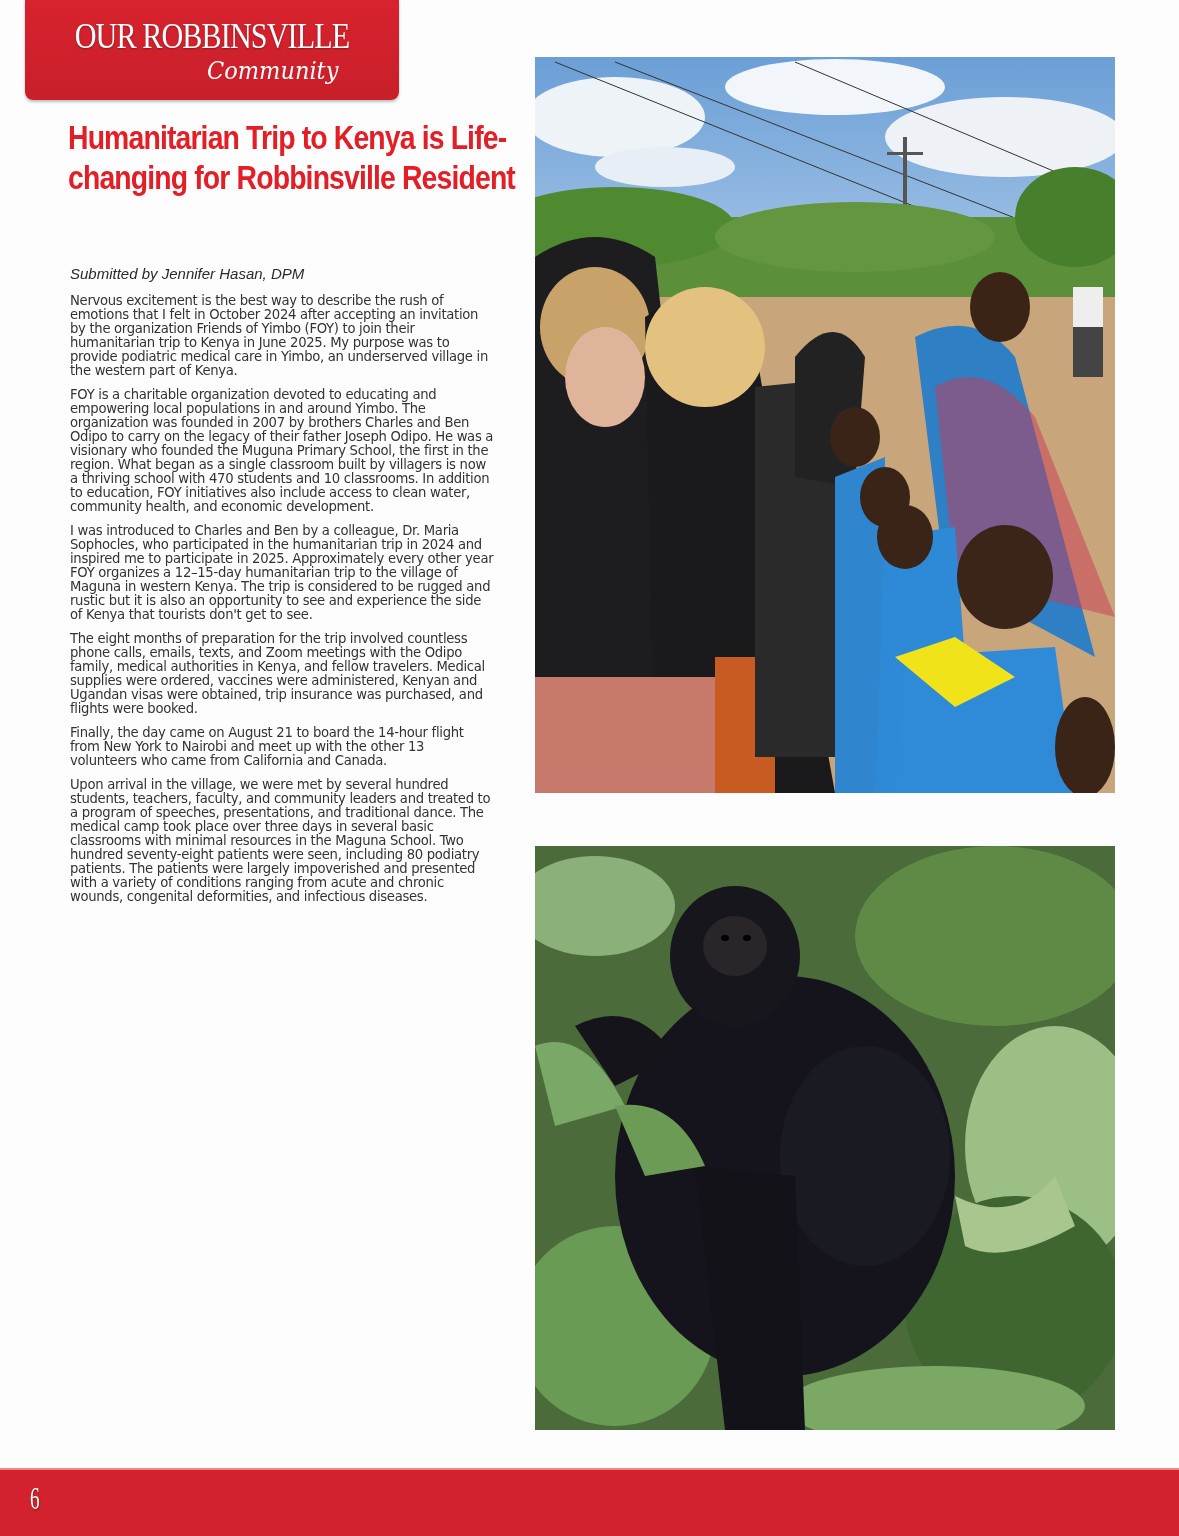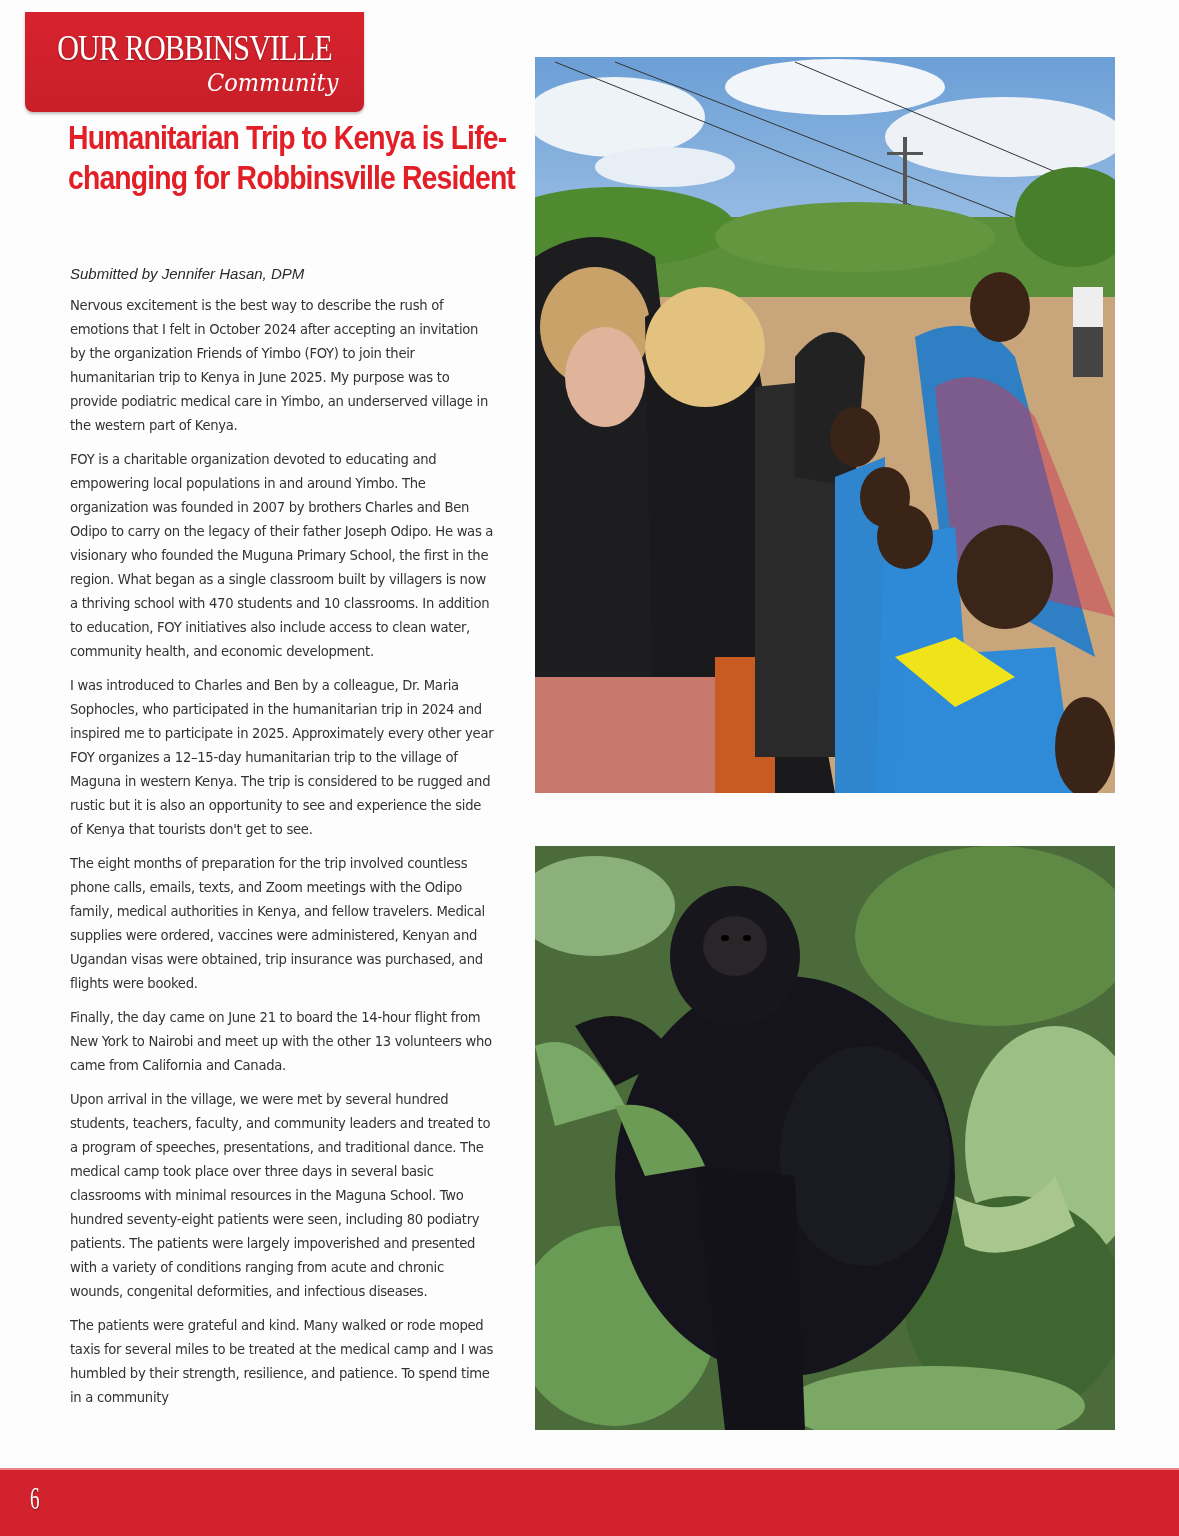--- a/index.html
+++ b/index.html
@@ -2,25 +2,25 @@
 <html><head>
   <meta charset="utf-8">
   <style>
     html, body { margin:0; padding:0; }
     body {
       width:1179px; height:1536px; position:relative; overflow:hidden;
       background:#fdfdfd;
       font-family:"Liberation Sans", "DejaVu Sans", sans-serif;
     }
     .masthead {
-      position:absolute; left:25px; top:0; width:339px; height:100px;
+      position:absolute; left:25px; top:0; width:374px; height:100px;
       background:linear-gradient(#d8232e,#c81f29);
       border-radius:0 0 8px 8px;
       box-shadow:0 2px 3px rgba(0,0,0,0.25);
-      color:#fff; text-align:center;margin-top:12px;
+      color:#fff; text-align:center;
     }
     .masthead .line1 {
       position:absolute; left:0; right:0; top:18px;
       font-family:"Liberation Serif", "DejaVu Serif", serif;
       font-size:35px; letter-spacing:-1px; line-height:38px;
       text-shadow:0 1px 2px rgba(0,0,0,0.35);
       transform:scaleX(0.86);
     }
     .masthead .line2 {
       position:absolute; left:182px; top:56px;
@@ -35,21 +35,21 @@
       letter-spacing:-1px;
       transform:scaleX(0.86); transform-origin:left top;
       width:520px;
     }
     .byline {
       position:absolute; left:70px; top:265px;
       font-style:italic; font-size:15px; color:#2a2a2a;text-align:center;
     }
     .body-text {
       position:absolute; left:70px; top:294px; width:425px;
-      font-family:"DejaVu Sans", sans-serif; font-size:13.2px; line-height:24px;
+      font-family:"DejaVu Sans", sans-serif; font-size:13.2px; line-height:14px;
       color:#333; letter-spacing:-0.3px;
     }
     .body-text p { margin:0 0 10px 0; }
     .photo {
       position:absolute; left:535px; width:580px; overflow:hidden;
     }
     .photo svg { display:block; width:100%; height:100%; }
     .photo-1 { top:57px; height:736px; }
     .photo-2 { top:846px; height:584px; }
     .footer {
@@ -73,23 +73,22 @@
 
 <h1 class="headline" style="margin:0;">Humanitarian Trip to Kenya is Life-changing for Robbinsville Resident</h1>
 
 <div class="byline">Submitted by Jennifer Hasan, DPM</div>
 
 <div class="body-text">
   <p>Nervous excitement is the best way to describe the rush of emotions that I felt in October 2024 after accepting an invitation by the organization Friends of Yimbo (FOY) to join their humanitarian trip to Kenya in June 2025. My purpose was to provide podiatric medical care in Yimbo, an underserved village in the western part of Kenya.</p>
   <p>FOY is a charitable organization devoted to educating and empowering local populations in and around Yimbo. The organization was founded in 2007 by brothers Charles and Ben Odipo to carry on the legacy of their father Joseph Odipo. He was a visionary who founded the Muguna Primary School, the first in the region. What began as a single classroom built by villagers is now a thriving school with 470 students and 10 classrooms. In addition to education, FOY initiatives also include access to clean water, community health, and economic development.</p>
   <p>I was introduced to Charles and Ben by a colleague, Dr. Maria Sophocles, who participated in the humanitarian trip in 2024 and inspired me to participate in 2025. Approximately every other year FOY organizes a 12–15-day humanitarian trip to the village of Maguna in western Kenya. The trip is considered to be rugged and rustic but it is also an opportunity to see and experience the side of Kenya that tourists don't get to see.</p>
   <p>The eight months of preparation for the trip involved countless phone calls, emails, texts, and Zoom meetings with the Odipo family, medical authorities in Kenya, and fellow travelers. Medical supplies were ordered, vaccines were administered, Kenyan and Ugandan visas were obtained, trip insurance was purchased, and flights were booked.</p>
-  <p>Finally, the day came on June 21 to board the 14-hour flight from New York to Nairobi and meet up with the other 13 volunteers who came from California and Canada.</p>
+  <p>Finally, the day came on August 21 to board the 14-hour flight from New York to Nairobi and meet up with the other 13 volunteers who came from California and Canada.</p>
   <p>Upon arrival in the village, we were met by several hundred students, teachers, faculty, and community leaders and treated to a program of speeches, presentations, and traditional dance. The medical camp took place over three days in several basic classrooms with minimal resources in the Maguna School. Two hundred seventy-eight patients were seen, including 80 podiatry patients. The patients were largely impoverished and presented with a variety of conditions ranging from acute and chronic wounds, congenital deformities, and infectious diseases.</p>
-  <p>The patients were grateful and kind. Many walked or rode moped taxis for several miles to be treated at the medical camp and I was humbled by their strength, resilience, and patience. To spend time in a community</p>
 </div>
 
 <div class="photo photo-1" title="Volunteers greeting schoolchildren in blue and yellow uniforms along a dirt road in Kenya">
   <svg viewBox="0 0 580 736" preserveAspectRatio="none">
     <defs>
       <linearGradient id="sky" x1="0" y1="0" x2="0" y2="1">
         <stop offset="0" stop-color="#6b9fd6"></stop>
         <stop offset="1" stop-color="#a9c8e8"></stop>
       </linearGradient>
     </defs>

